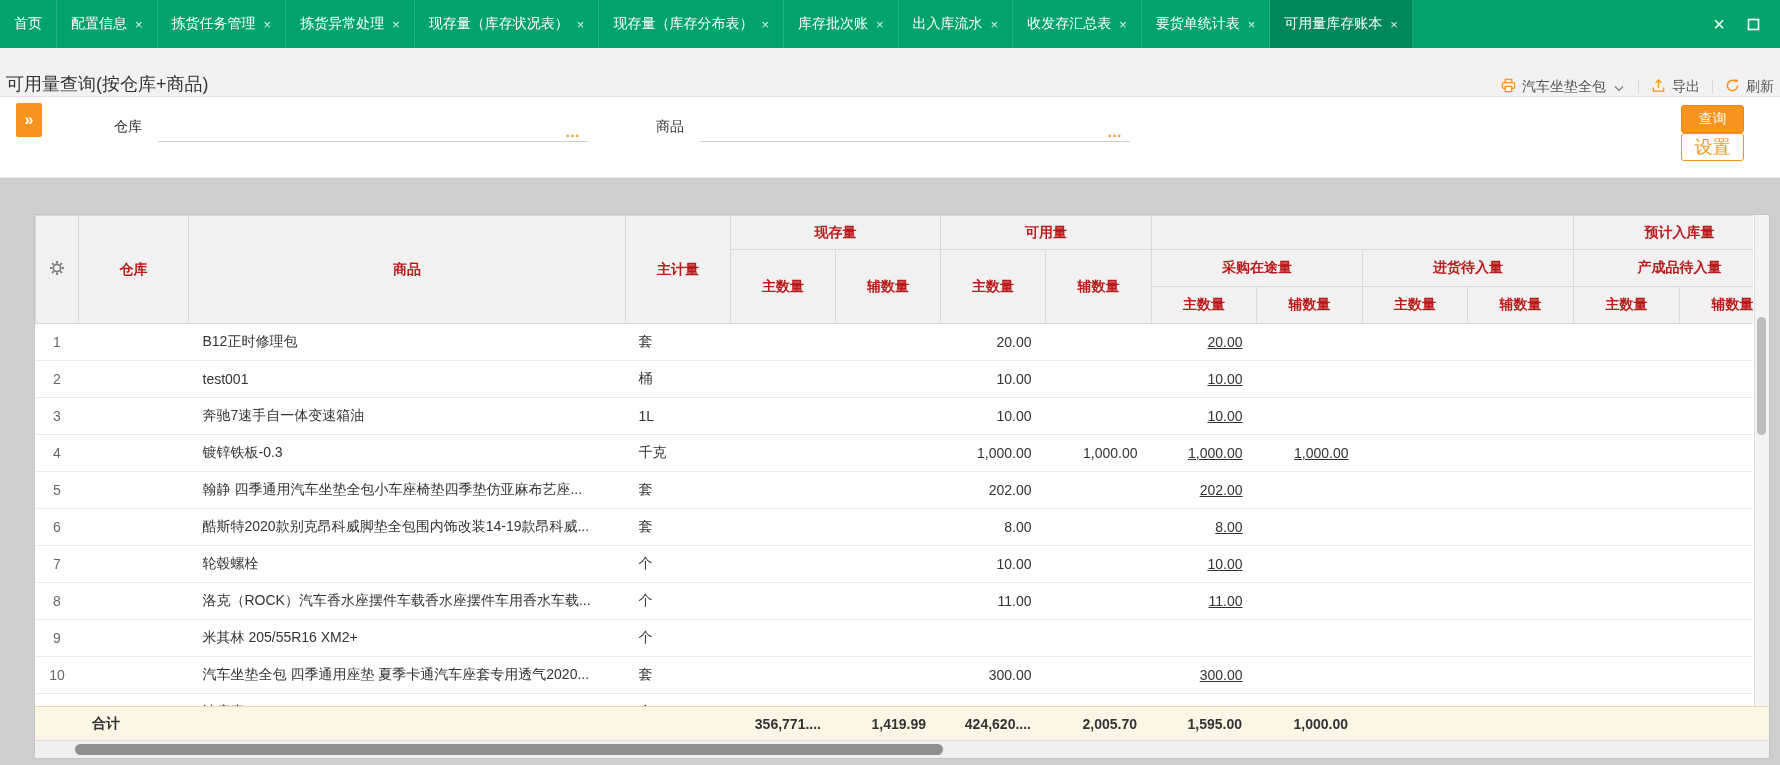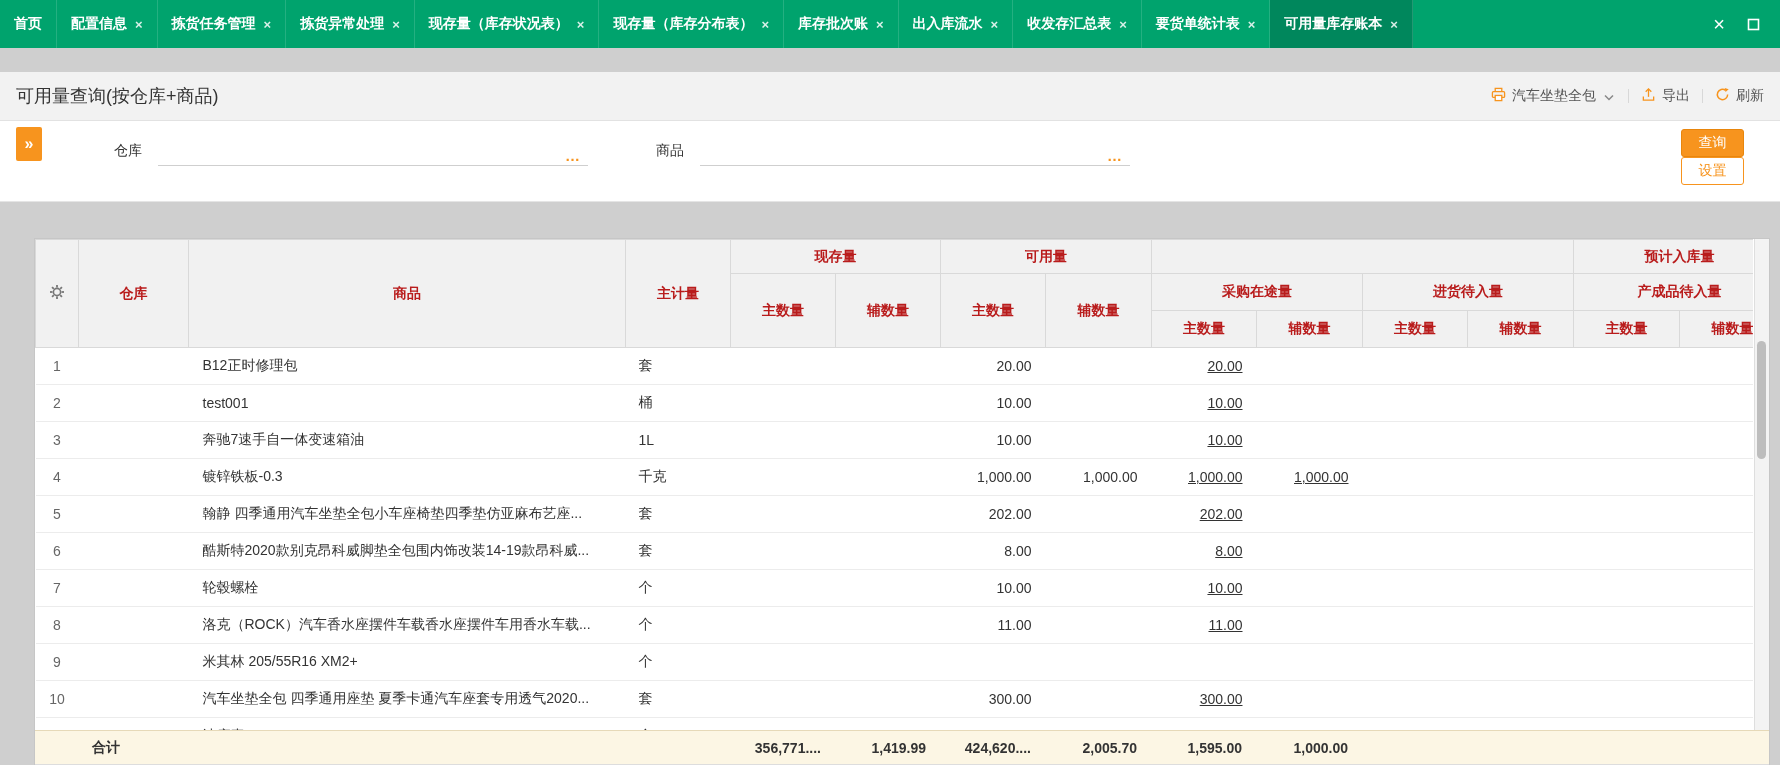--- a/index.html
+++ b/index.html
@@ -1,52 +1,52 @@
 <!DOCTYPE html>
 <html><head>
 <meta charset="utf-8">
 <style>
   html,body{margin:0;padding:0;}
   body{width:1780px;height:765px;overflow:hidden;background:#CFCFCF;
        font-family:"Liberation Sans","DejaVu Sans",sans-serif;}
 
   
   .tabbar{height:48px;background:#00A36D;display:flex;align-items:stretch;}
-  .tabs{display:flex;flex:1;overflow:hidden;font-weight:bold;}
+  .tabs{display:flex;flex:1;overflow:hidden;}
   .tab{display:flex;align-items:center;padding:0 14px;color:#FFF;font-size:14px;
        cursor:pointer;white-space:nowrap;border-right:1px solid rgba(255,255,255,.14);}
   .tab.active{background:#00875C;}
   .tab-close{margin-left:8px;font-size:13px;opacity:.85;}
   .win-controls{display:flex;align-items:center;gap:22px;padding:0 20px;color:#FFF;}
   .wc{cursor:pointer;display:flex;align-items:center;}
   .wc-close{font-size:20px;line-height:1;}
 
   
   .titlebar{height:48px;background:#F2F2F2;border-bottom:1px solid #E2E2E2;
-            display:flex;align-items:center;padding:0 16px;margin-top:24px;}
+            display:flex;align-items:flex-end;padding:0 6px;}
   .page-title{font-size:18px;color:#333;}
   .toolbar{margin-left:auto;display:flex;align-items:center;color:#555;font-size:14px;}
   .tool{display:flex;align-items:center;gap:6px;cursor:pointer;}
   .chev{margin:2px 2px 0 8px;display:flex;cursor:pointer;}
   .tdiv{width:1px;height:14px;background:#D8D8D8;margin:0 12px;}
 
   
   .filterbar{height:80px;background:#FFF;position:relative;border-bottom:1px solid #E5E5E5;}
   .expand-btn{position:absolute;left:16px;top:6px;width:26px;height:34px;background:#F7941E;
               border:none;border-radius:2px;color:#FFF;font-size:16px;font-weight:bold;cursor:pointer;}
   .field{position:absolute;top:16px;display:flex;align-items:flex-end;}
   .field label{font-size:14px;color:#333;margin-right:16px;padding-bottom:6px;}
   .uinput{width:430px;height:28px;border-bottom:1px solid #CFCFCF;position:relative;cursor:text;}
   .dots{position:absolute;right:6px;bottom:1px;color:#F7941E;font-size:15px;
         letter-spacing:2px;font-weight:bold;cursor:pointer;}
   .fbtns{position:absolute;right:36px;top:8px;display:flex;flex-direction:column;}
   .btn-primary{width:63px;height:28px;background:#F7941E;color:#FFF;border:1px solid #E8860D;
                border-radius:3px;font-size:14px;cursor:pointer;}
   .btn-outline{width:63px;height:28px;background:#FFF;color:#F7941E;border:1px solid #F7941E;
-               border-radius:3px;font-size:14px;cursor:pointer;}
+               border-radius:3px;font-size:18px;cursor:pointer;}
 
   
   .content{padding:36px 0 0 34px;}
   .grid{position:relative;width:1734px;background:#FFF;border:1px solid #C6C6C6;}
   .grid-viewport{width:1718px;height:491px;overflow:hidden;}
   table.grid-table,table.total-table{table-layout:fixed;border-collapse:collapse;width:1750px;}
   .grid-table th{background:#F1F1F1;border:1px solid #D9D9D9;font-size:14px;color:#b91c1c;
                  font-weight:bold;white-space:nowrap;overflow:hidden;}
   thead tr:nth-child(1) th{height:31px;}
   thead tr:nth-child(2) th{height:34px;}

